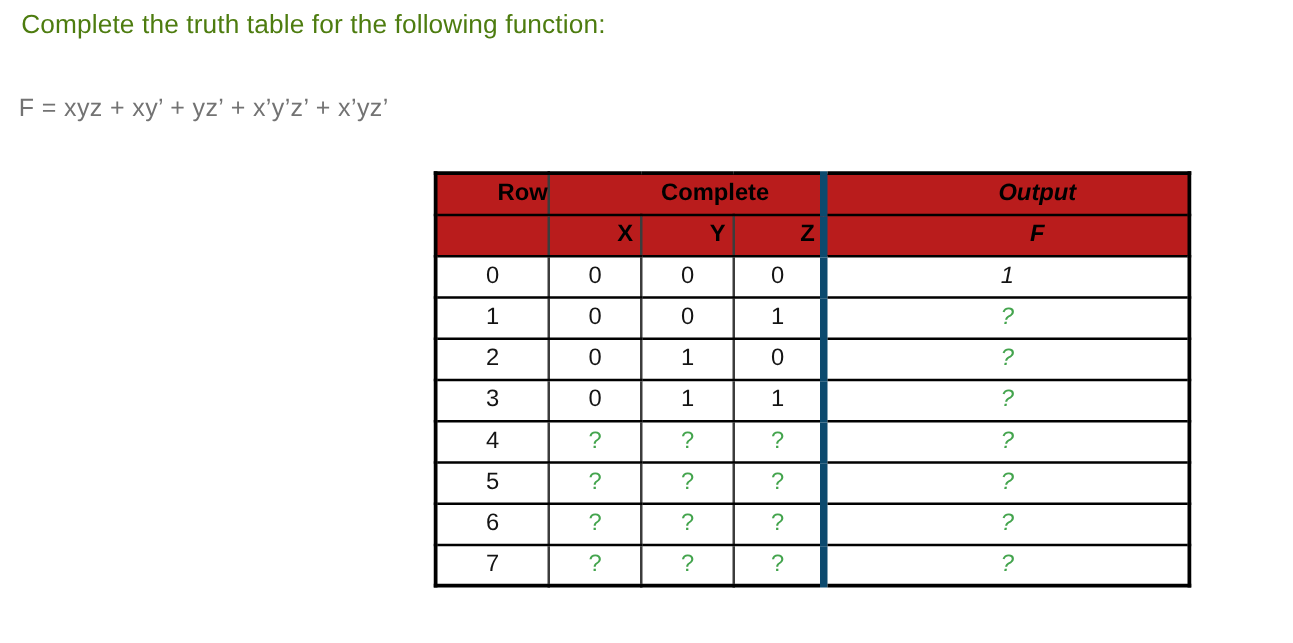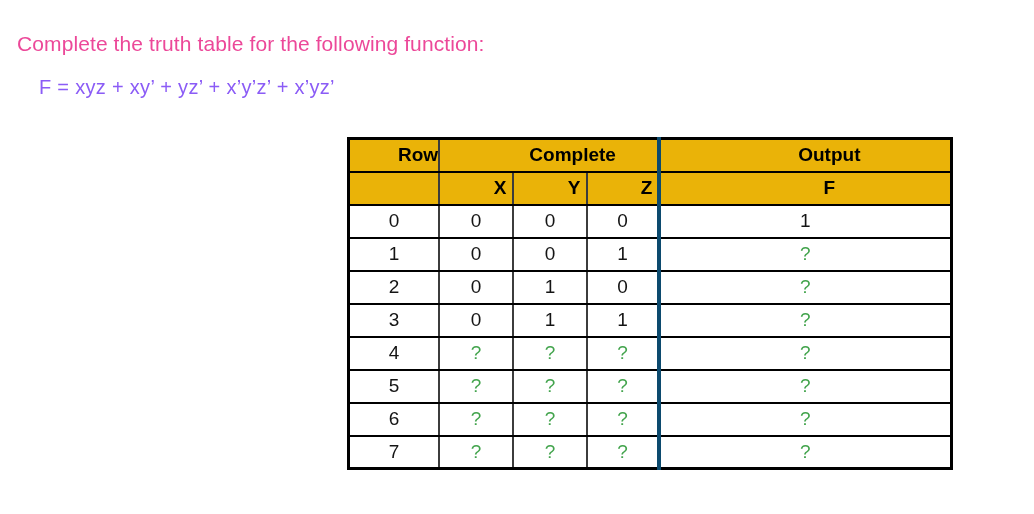--- a/index.html
+++ b/index.html
@@ -10,31 +10,29 @@
     color: #111111;
     overflow: hidden;
     position: relative;
   }
   .page-title {
     position: absolute;
     left: 17px; top: 8px;
     font-size: 21px;
     font-weight: 500;
     letter-spacing: 0.1px;
-    color: #ec4899;
-    margin-top: 24px;
+    color: #4d7c0f;
   }
   .formula {
     position: absolute;
     left: 15px; top: 76px;
     font-size: 20px;
     font-weight: 400;
     letter-spacing: 0.3px;
-    color: #8b5cf6;
-    margin-left: 24px;
+    color: #737373;
   }
   .truth-table-wrap {
     position: absolute;
     left: 347px; top: 137px;
   }
   table.truth-table {
     border-collapse: collapse;
     table-layout: fixed;
     border: 3px solid #000000;
   }
@@ -44,27 +42,27 @@
     border-left: 2px solid #3c3c3c;
     border-right: 2px solid #3c3c3c;
     height: 33px;
     text-align: center;
     vertical-align: middle;
     font-size: 19px;
     padding: 0;
     background: #ffffff;
   }
   table.truth-table th {
-    background: #eab308;
+    background: #b91c1c;
     font-weight: bold;
     color: #000000;
     padding-left: 48px;
   }
   
-  table.truth-table .out-col { border-left: 4px solid #0c4a6e; }
+  table.truth-table .out-col { border-left: 6px solid #0c4a6e; font-style: italic; }
   .col-row { width: 76px; }
   .col-x, .col-y { width: 74px; }
   .col-z { width: 72px; }
   .col-f { width: 292px; }
   td.val { font-weight: 400; color: #141414; }
   td.unknown { color: #43a44d; font-weight: 400; }
 </style>
 </head>
 <body>
 

